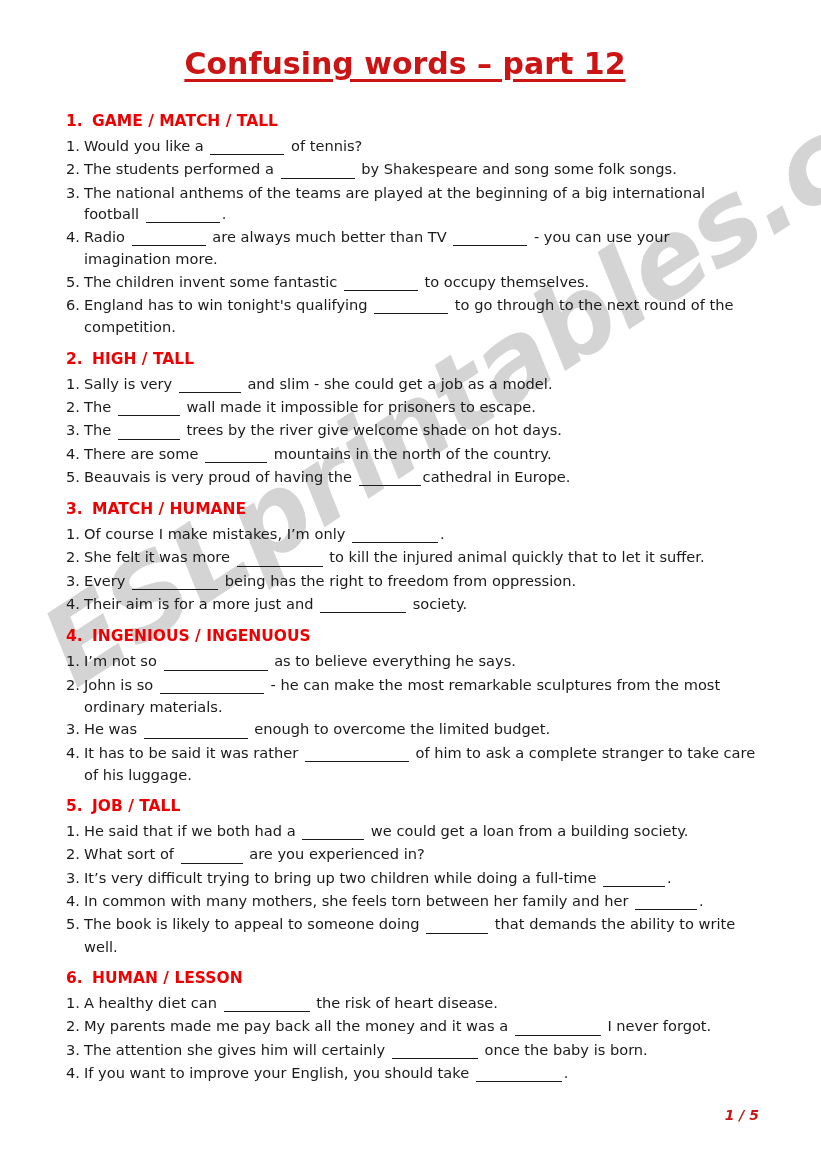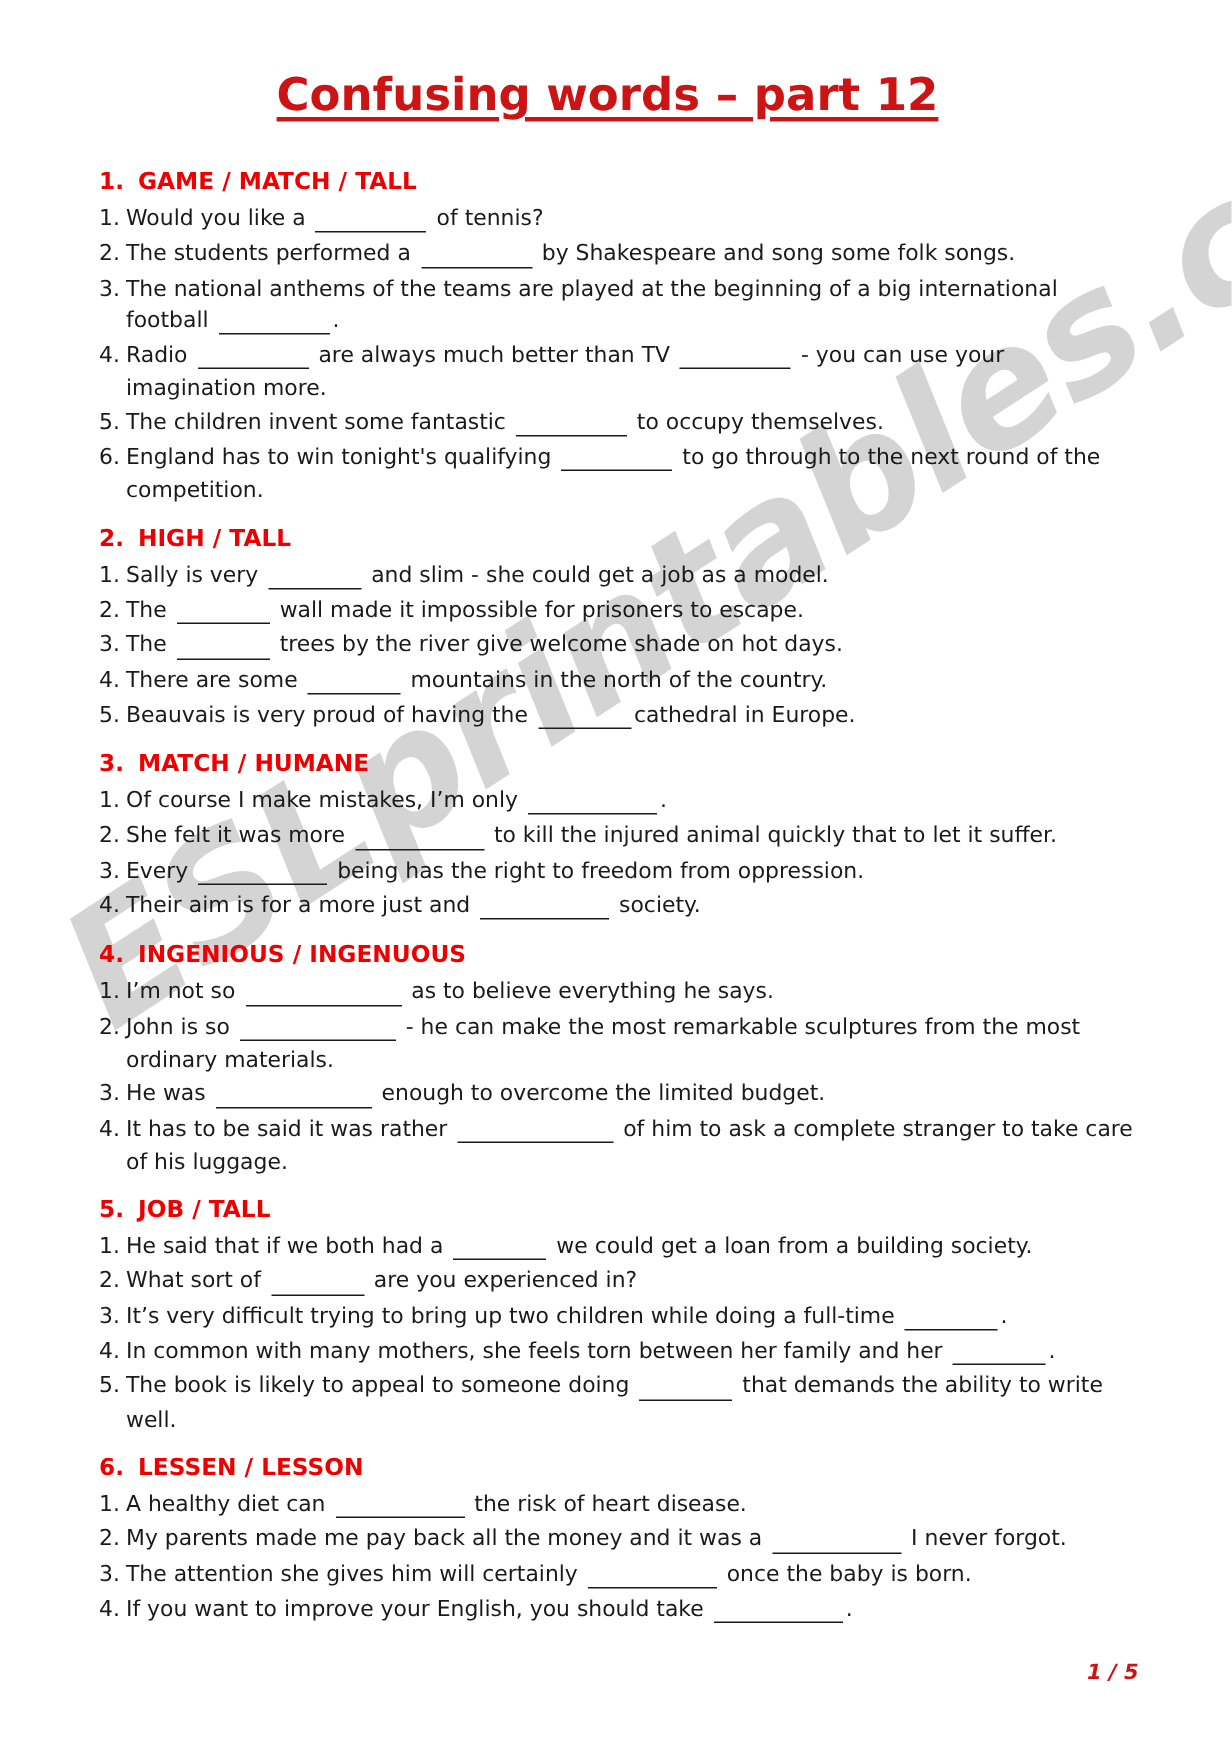--- a/index.html
+++ b/index.html
@@ -261,21 +261,21 @@
           <span class="q-text">In common with many mothers, she feels torn between her family and her <span class="blank b-s">&nbsp;</span>.</span>
         </div>
         <div class="q">
           <span class="q-num">5.</span>
           <span class="q-text">The book is likely to appeal to someone doing <span class="blank b-s">&nbsp;</span> that demands the ability to write well.</span>
         </div>
       </div>
       <div class="section">
         <div class="section-head">
           <span class="sec-num">6.</span>
-          <span class="sec-label">LESSEN / LESSON</span>
+          <span class="sec-label">HUMAN / LESSON</span>
         </div>
         <div class="q">
           <span class="q-num">1.</span>
           <span class="q-text">A healthy diet can <span class="blank b-l">&nbsp;</span> the risk of heart disease.</span>
         </div>
         <div class="q">
           <span class="q-num">2.</span>
           <span class="q-text">My parents made me pay back all the money and it was a <span class="blank b-l">&nbsp;</span> I never forgot.</span>
         </div>
         <div class="q">

